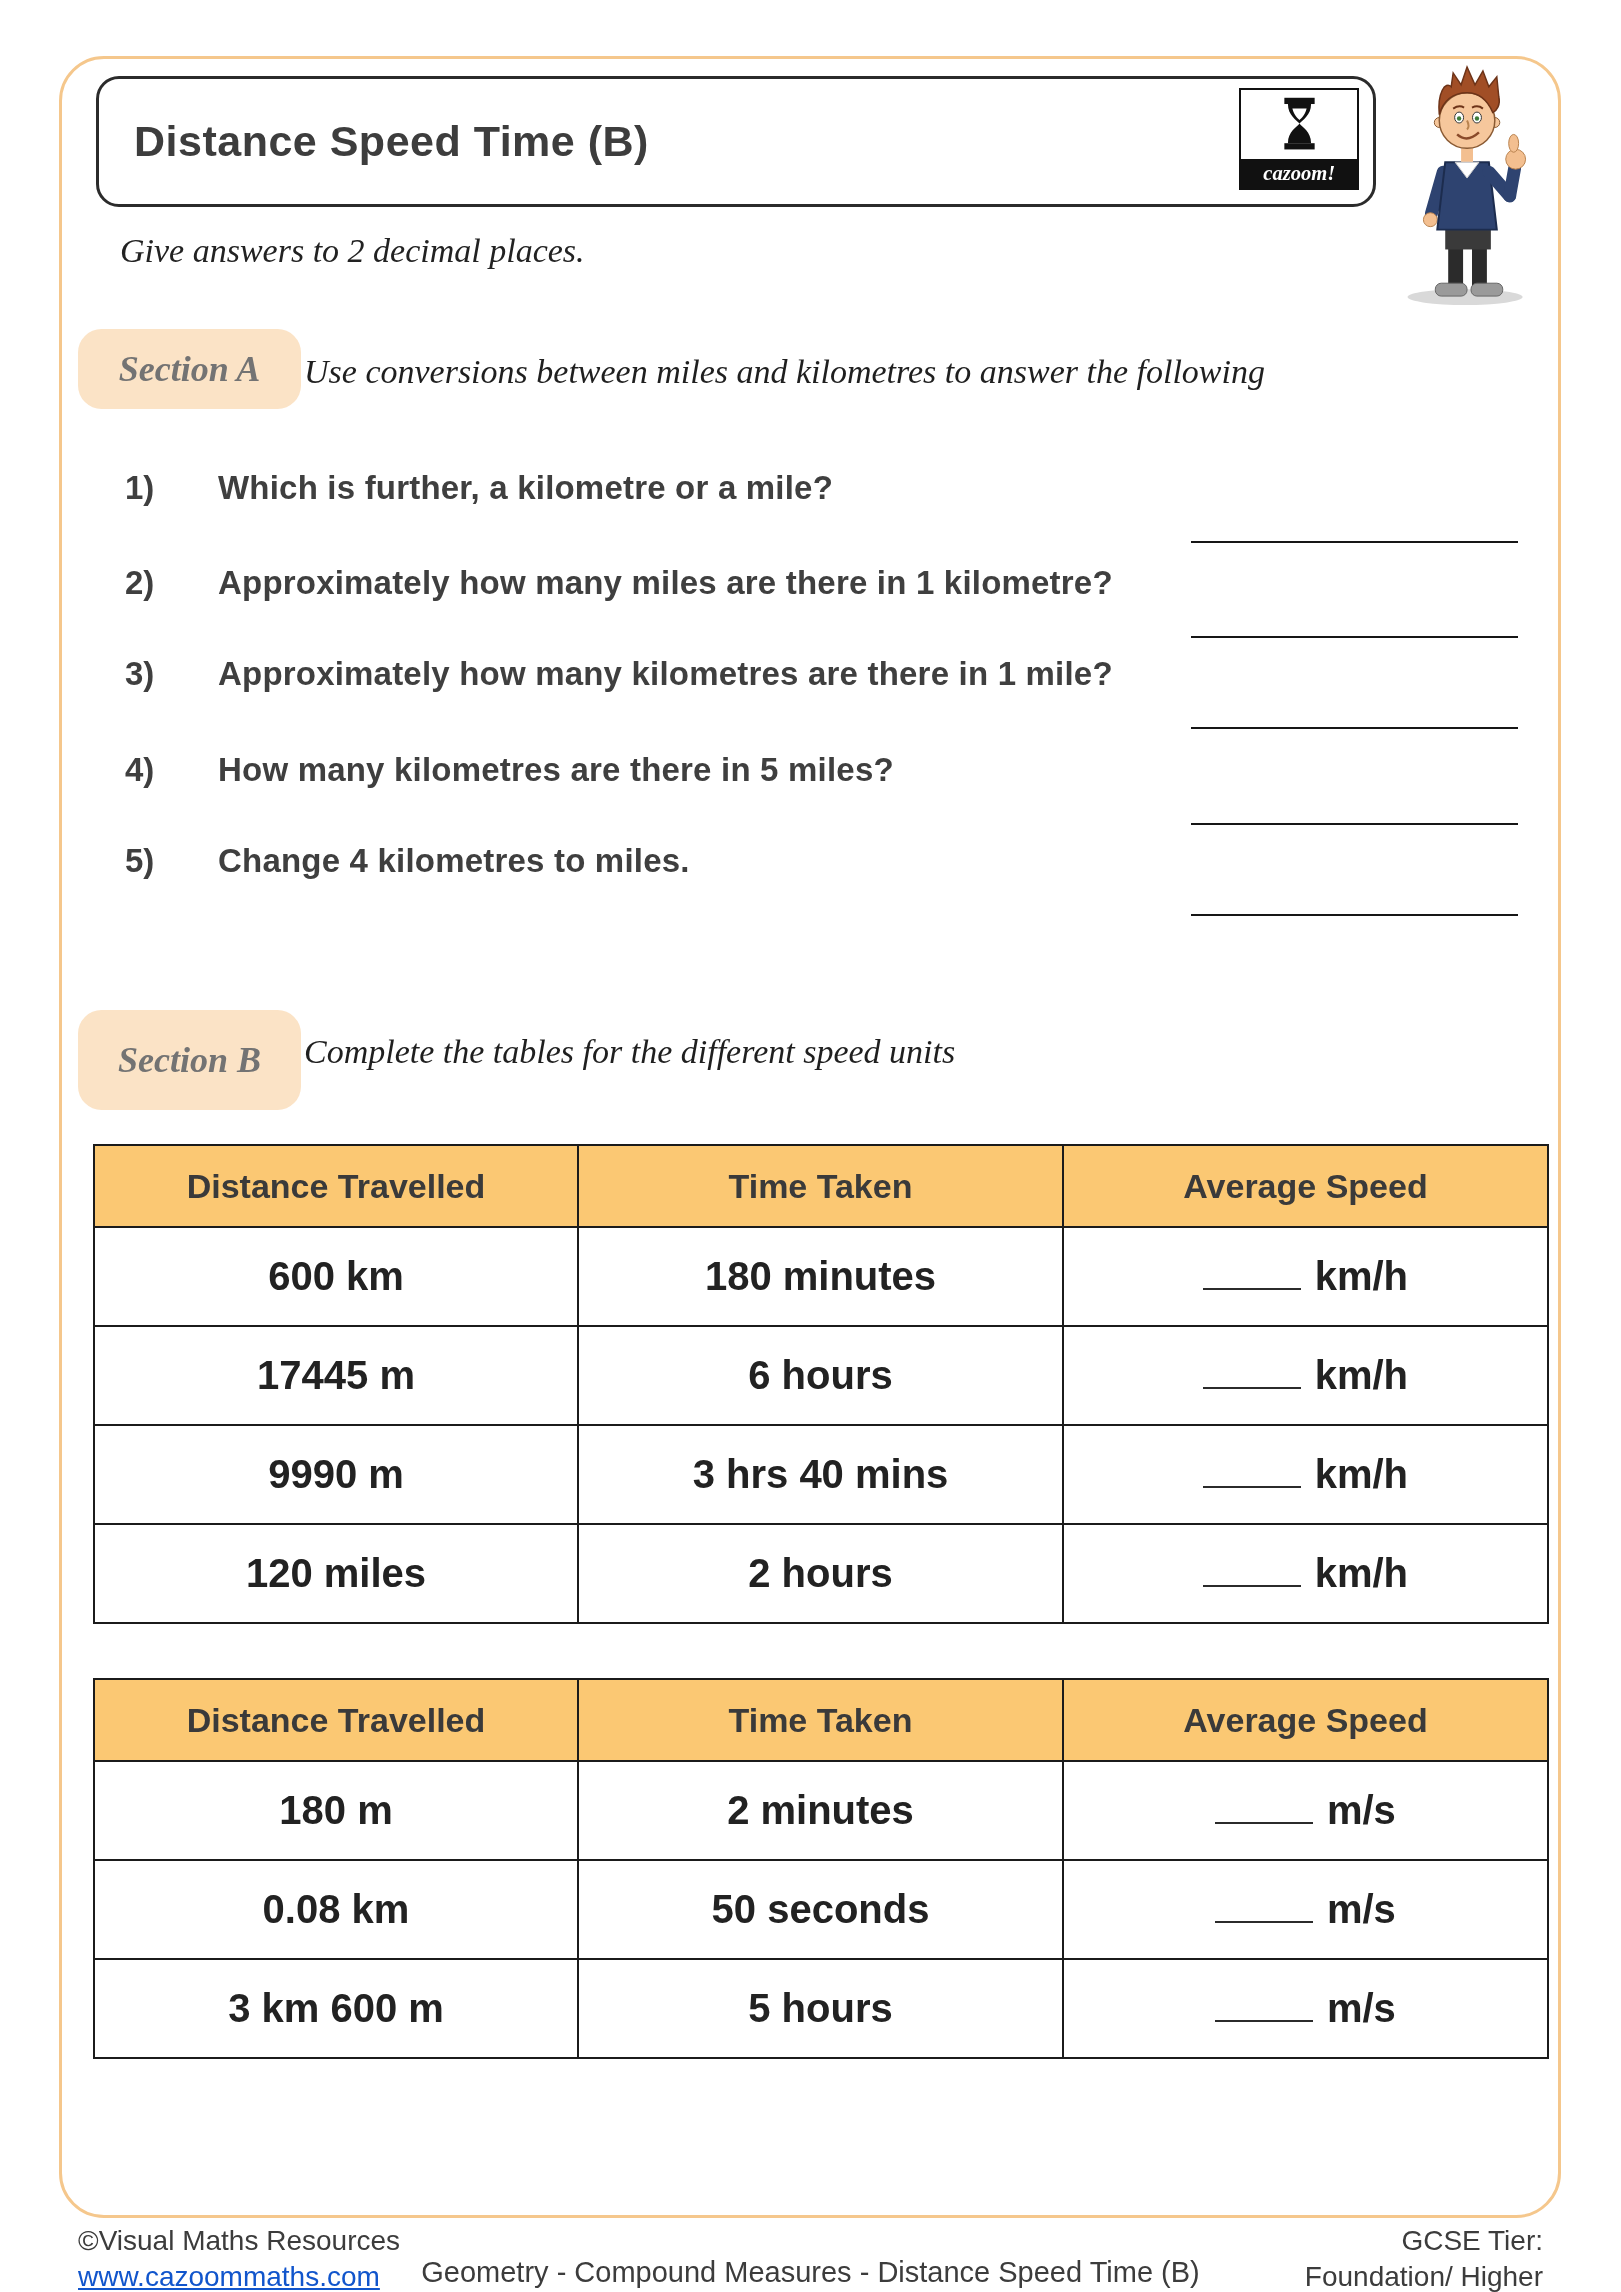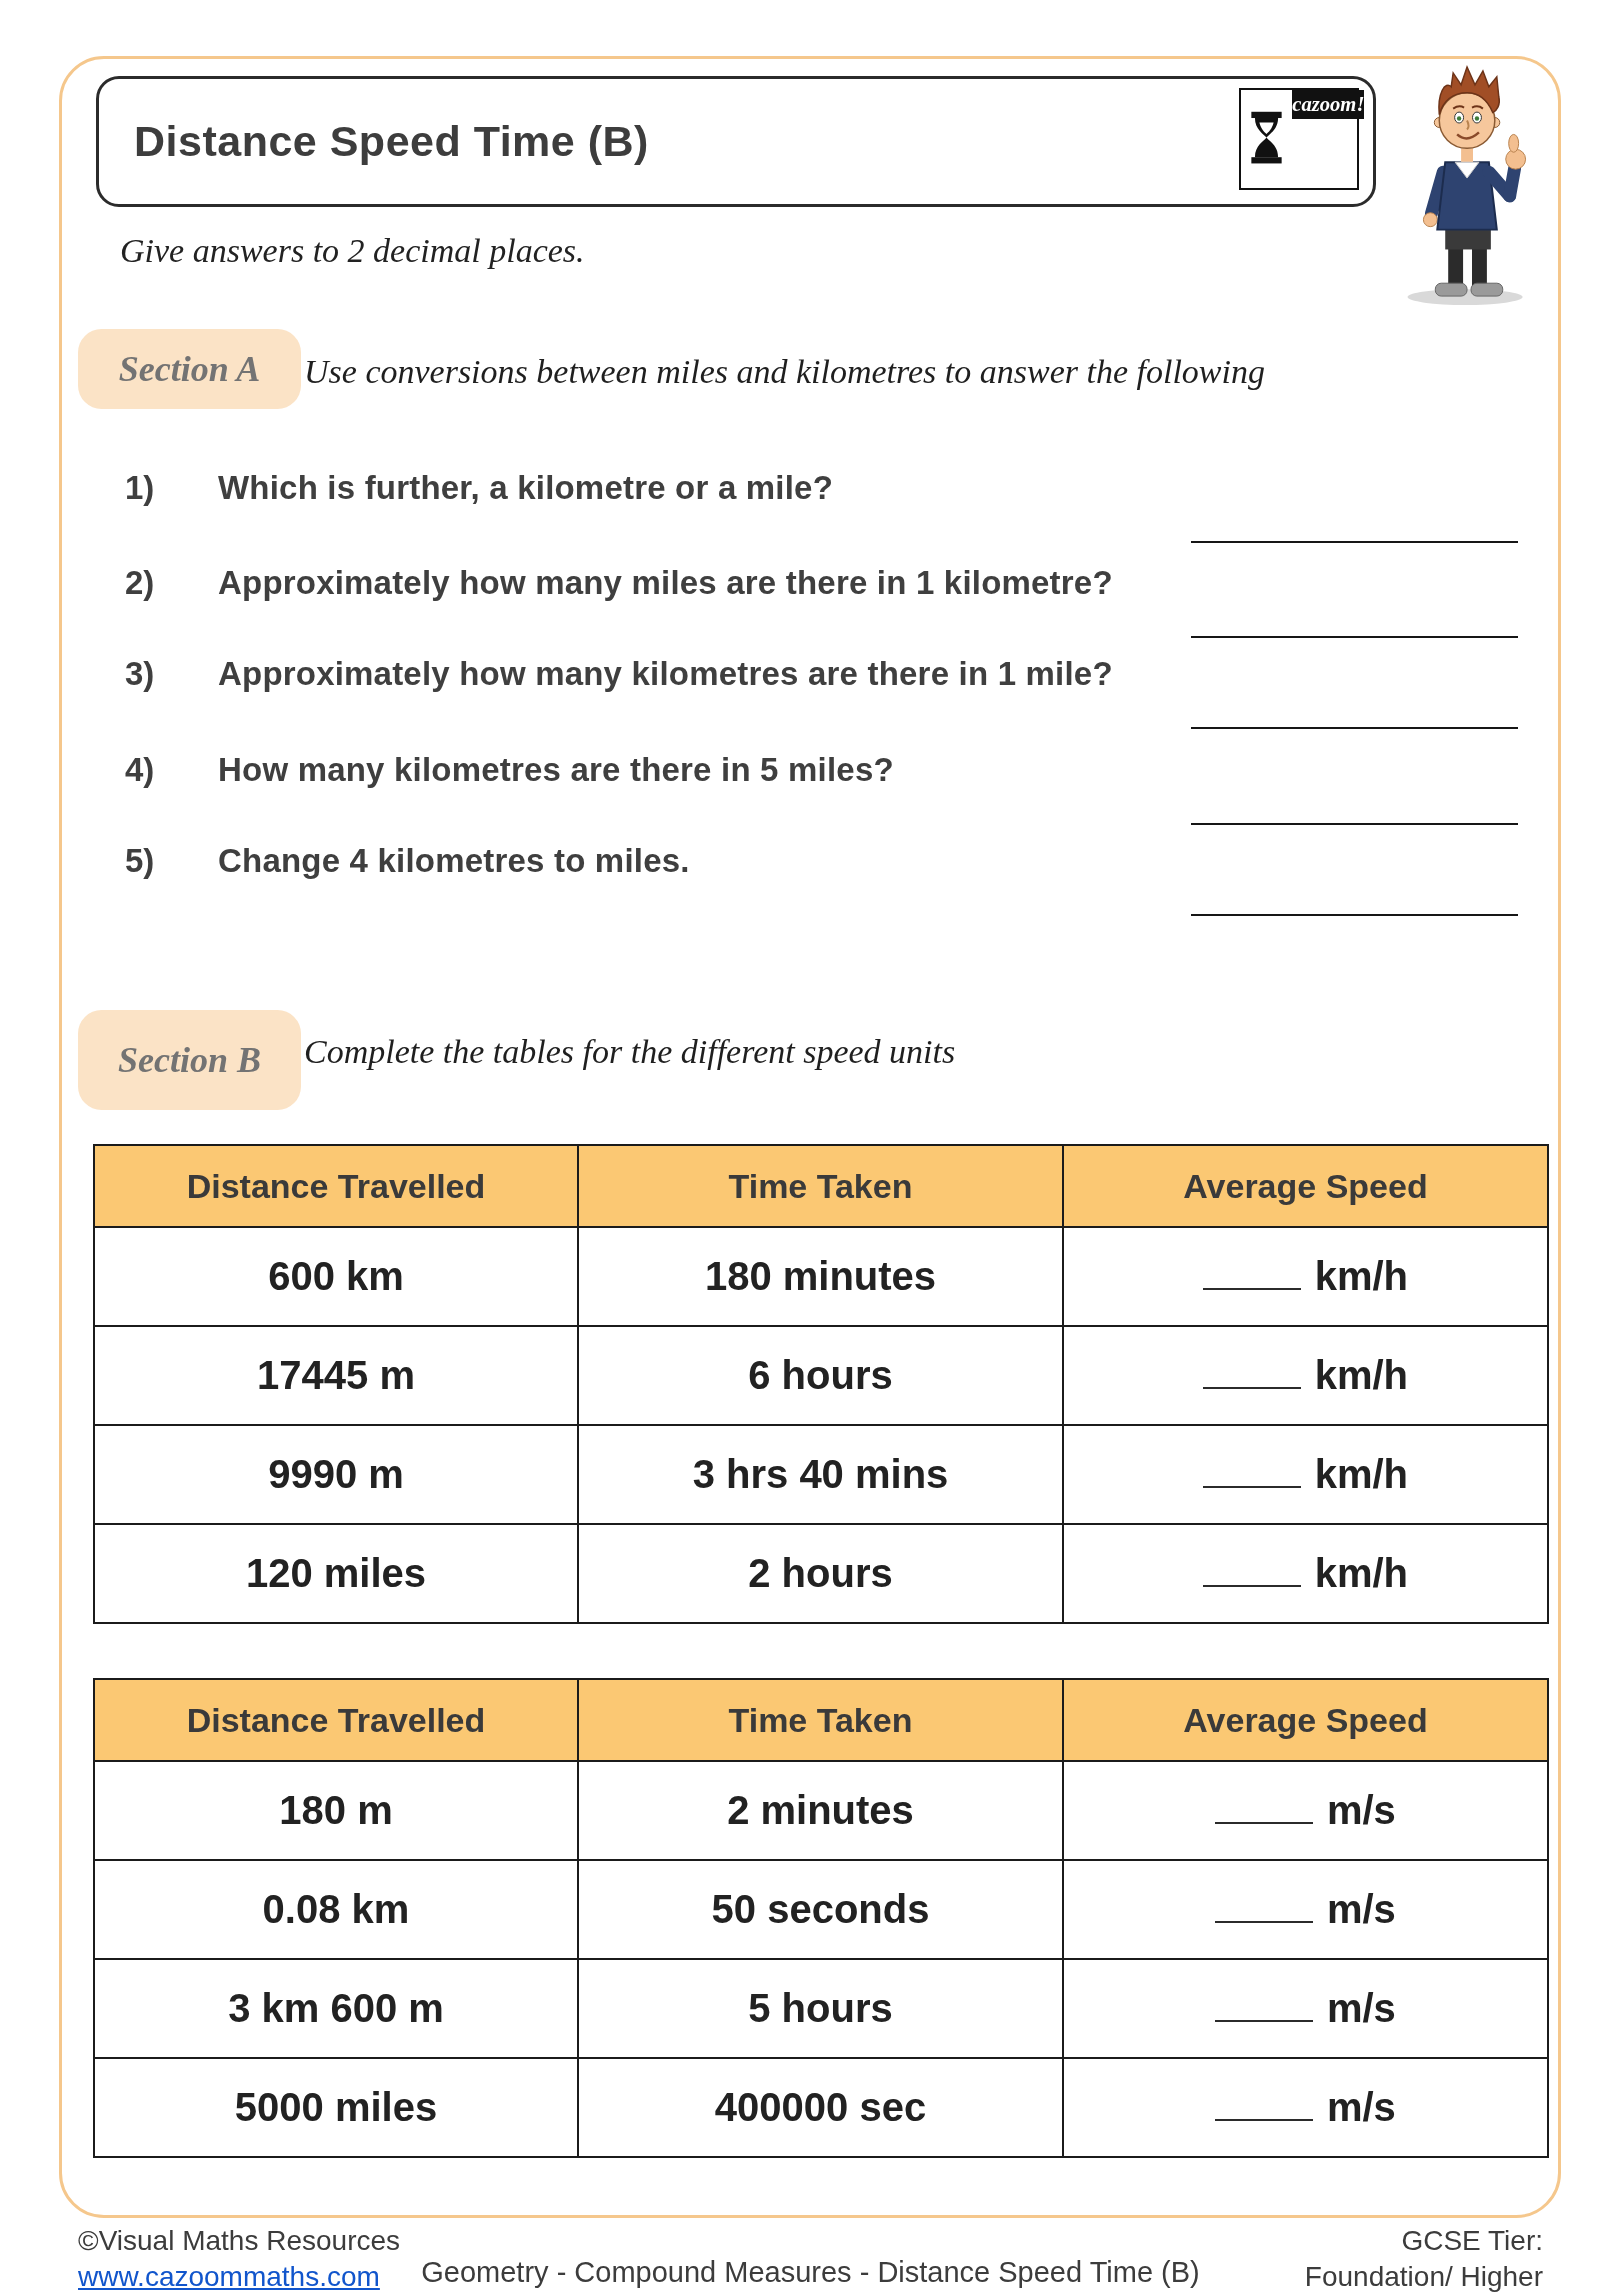--- a/index.html
+++ b/index.html
@@ -9,21 +9,21 @@
   
   .frame{position:absolute;left:59px;top:56px;width:1496px;height:2156px;
          border:3.9px solid #F5C78C;border-radius:45px;}
 
   
   .header-box{position:absolute;left:96px;top:76px;width:1274px;height:125px;
               border:3.9px solid #2b2b2b;border-radius:23px;background:#fff;
               display:flex;align-items:center;}
   .page-title{margin-left:35px;font-size:43px;font-weight:700;color:#3d3d3d;letter-spacing:0.5px;}
   .logo{position:absolute;right:13.7px;top:8.8px;width:120px;height:102px;border:2.9px solid #111;
-        background:#fff;display:flex;flex-direction:row;box-sizing:border-box;}
+        background:#fff;display:flex;flex-direction:column;box-sizing:border-box;}
   .logo-glyph{flex:1;display:flex;align-items:center;justify-content:center;}
   .logo-band{height:29px;background:#111;color:#fff;display:flex;align-items:center;justify-content:center;
              font-family:"Liberation Serif",serif;font-style:italic;font-weight:700;font-size:20.6px;}
 
   .mascot{position:absolute;left:1392px;top:63px;width:162px;height:243px;}
 
   .instruction{position:absolute;left:120px;top:232px;
                font-family:"Liberation Serif",serif;font-style:italic;font-size:34px;color:#222;}
 
   
@@ -201,25 +201,20 @@
     <tr>
       <td>0.08 km</td>
       <td>50 seconds</td>
       <td><span class="blank"></span><span>m/s</span></td>
     </tr>
     <tr>
       <td>3 km 600 m</td>
       <td>5 hours</td>
       <td><span class="blank"></span><span>m/s</span></td>
     </tr>
-    <tr>
-      <td>5000 miles</td>
-      <td>400000 sec</td>
-      <td><span class="blank"></span><span>m/s</span></td>
-    </tr>
   </tbody>
     </table>
 
   <div class="footer-left">
     <div>©Visual Maths Resources</div>
     <div class="footer-link">www.cazoommaths.com</div>
   </div>
   <div class="footer-center">Geometry - Compound Measures - Distance Speed Time (B)</div>
   <div class="footer-right">
     <div>GCSE Tier:</div>

